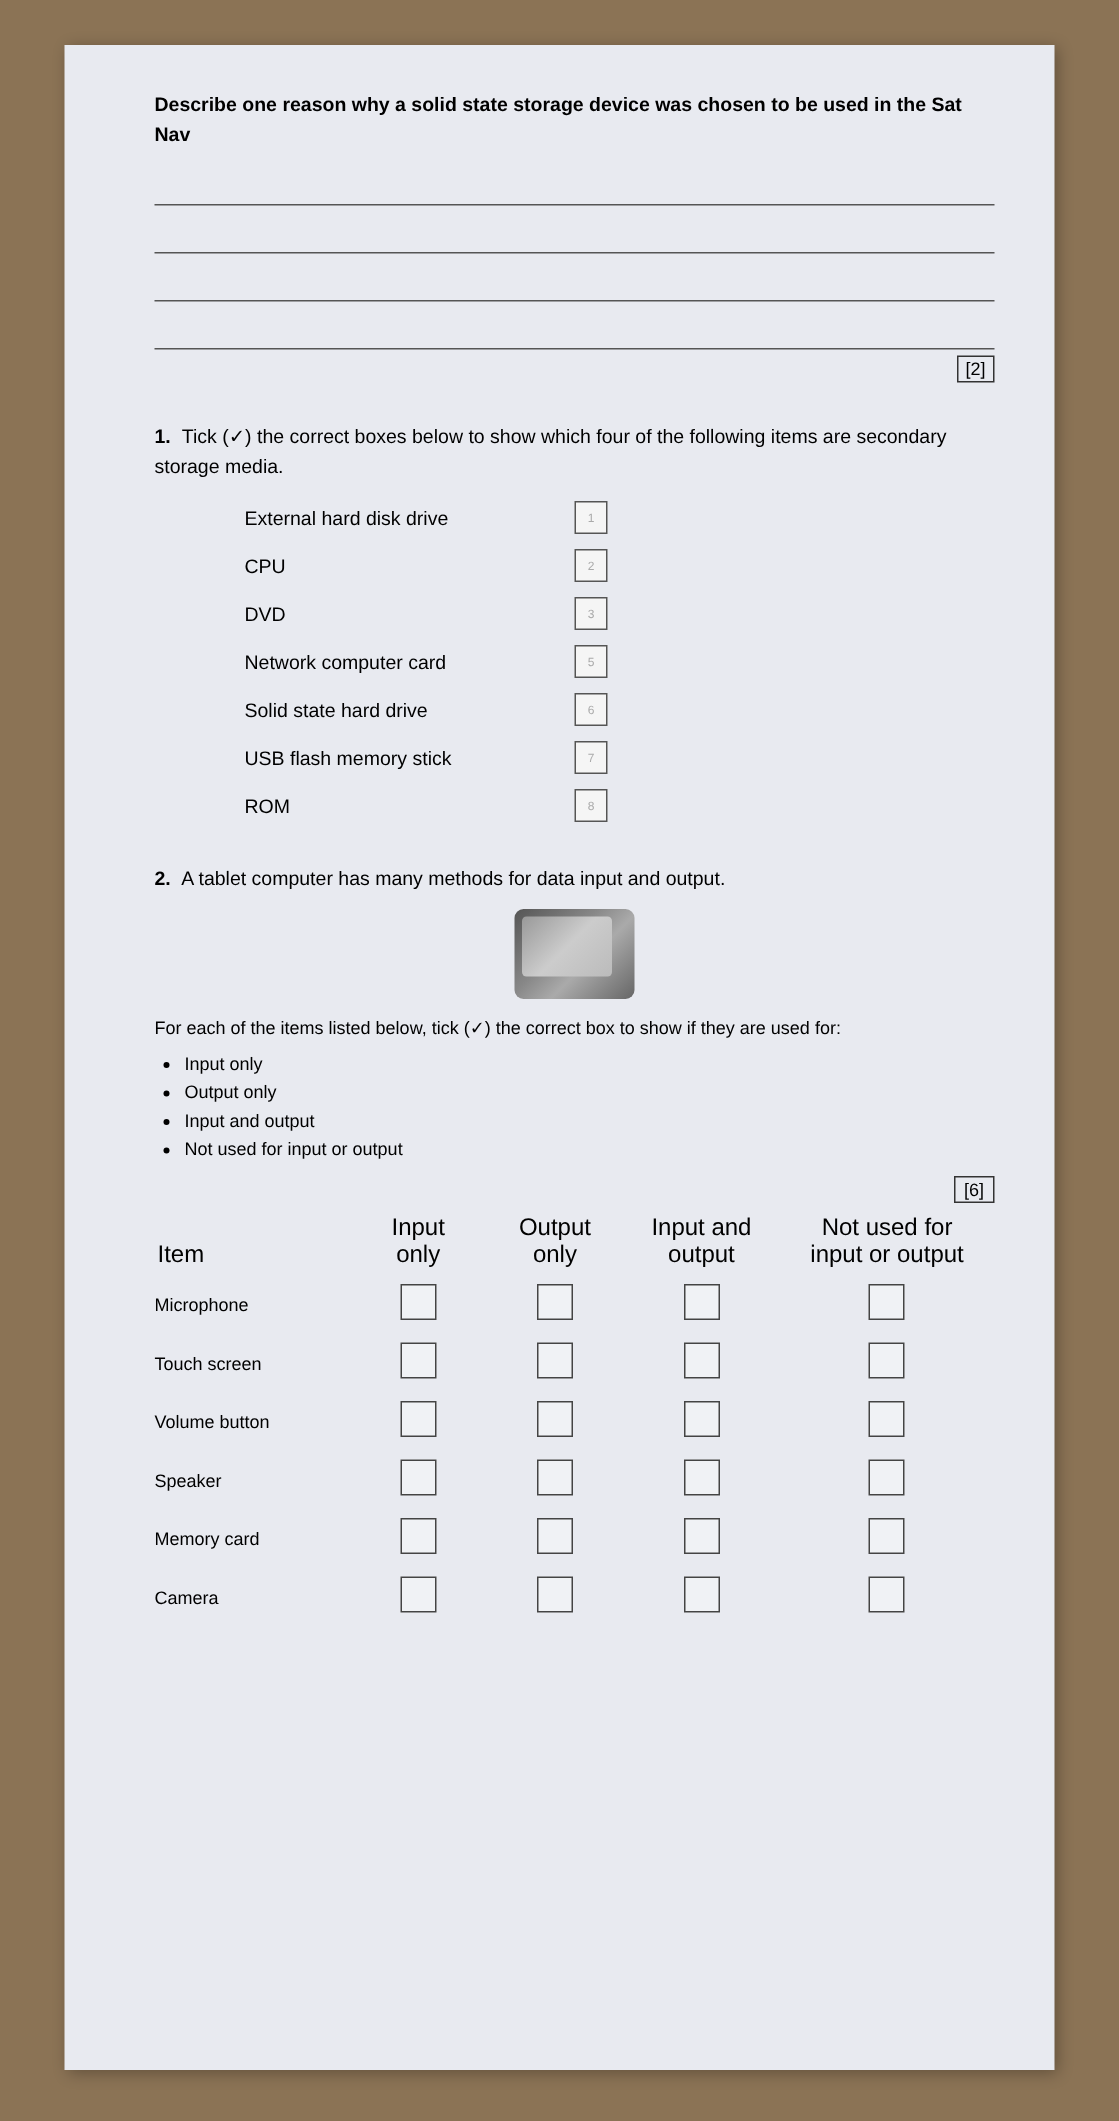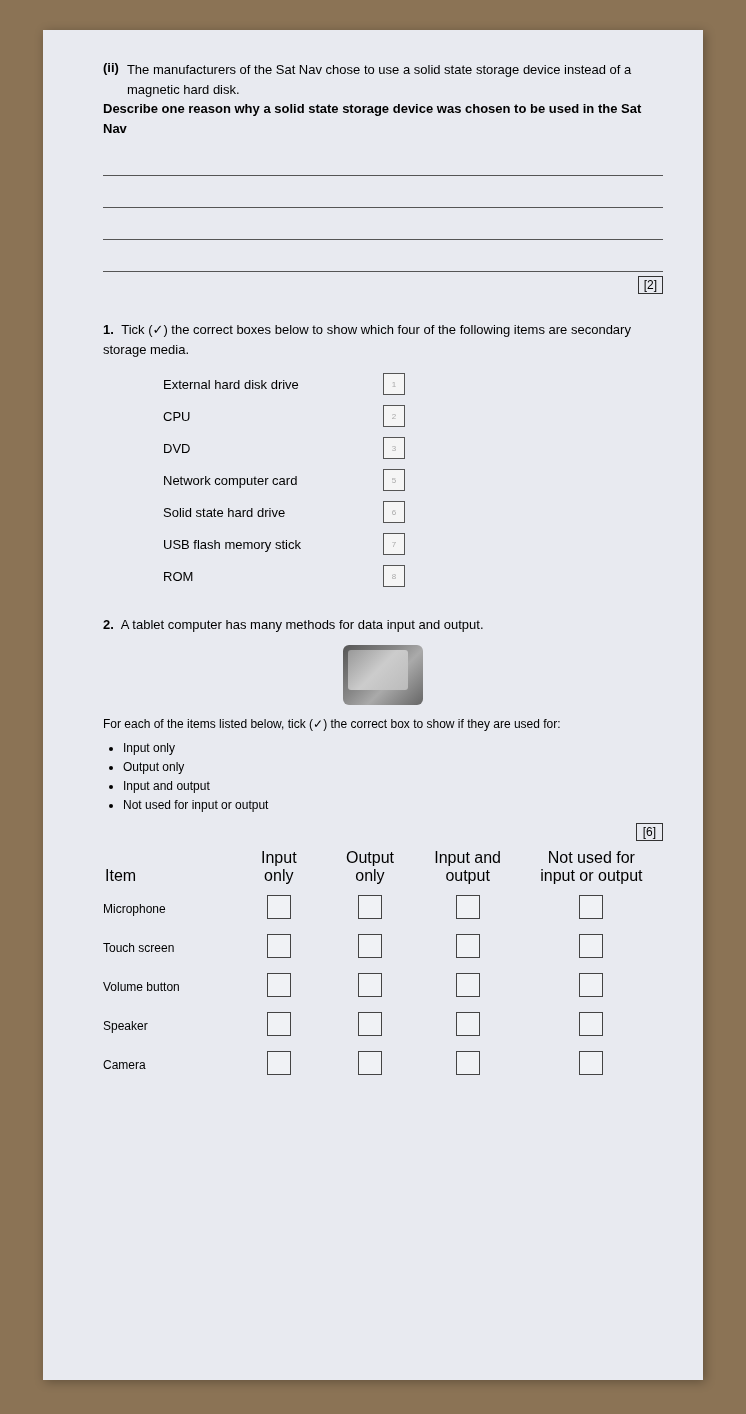--- a/index.html
+++ b/index.html
@@ -191,24 +191,20 @@
     .col-output { width: 70px; }
     .col-inout { width: 80px; }
     .col-notused { width: 110px; }
   </style>
 </head>
 <body>
 
 <div class="page">
 
   <div class="section-ii">
-    <div style="display:flex; align-items:flex-start;">
-      <span class="question-label">(ii)</span>
-      <span class="question-text">The manufacturers of the Sat Nav chose to use a solid state storage device instead of a magnetic hard disk.</span>
-    </div>
     <div class="describe-prompt">Describe one reason why a solid state storage device was chosen to be used in the Sat Nav</div>
     <div class="answer-lines">
       <div class="answer-line"></div>
       <div class="answer-line"></div>
       <div class="answer-line"></div>
       <div class="answer-line"></div>
     </div>
     <div class="marks">
       <span>[2]</span>
     </div>
@@ -321,20 +317,27 @@
           <td class="cb-cell"><div class="checkbox-table"></div></td>
         </tr>
         <tr>
           <td>Speaker</td>
           <td class="cb-cell"><div class="checkbox-table"></div></td>
           <td class="cb-cell"><div class="checkbox-table"></div></td>
           <td class="cb-cell"><div class="checkbox-table"></div></td>
           <td class="cb-cell"><div class="checkbox-table"></div></td>
         </tr>
         <tr>
+          <td>Memory card</td>
+          <td class="cb-cell"><div class="checkbox-table"></div></td>
+          <td class="cb-cell"><div class="checkbox-table"></div></td>
+          <td class="cb-cell"><div class="checkbox-table"></div></td>
+          <td class="cb-cell"><div class="checkbox-table"></div></td>
+        </tr>
+        <tr>
           <td>Camera</td>
           <td class="cb-cell"><div class="checkbox-table"></div></td>
           <td class="cb-cell"><div class="checkbox-table"></div></td>
           <td class="cb-cell"><div class="checkbox-table"></div></td>
           <td class="cb-cell"><div class="checkbox-table"></div></td>
         </tr>
       </tbody>
     </table>
   </div>
 

